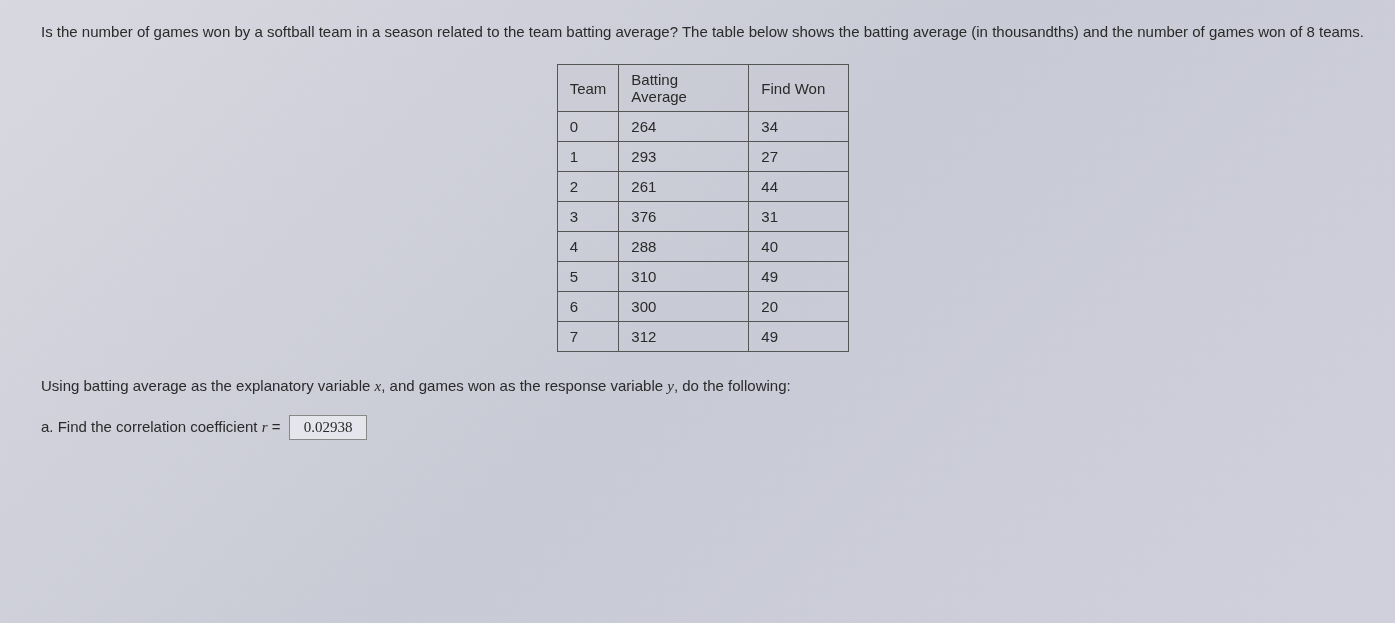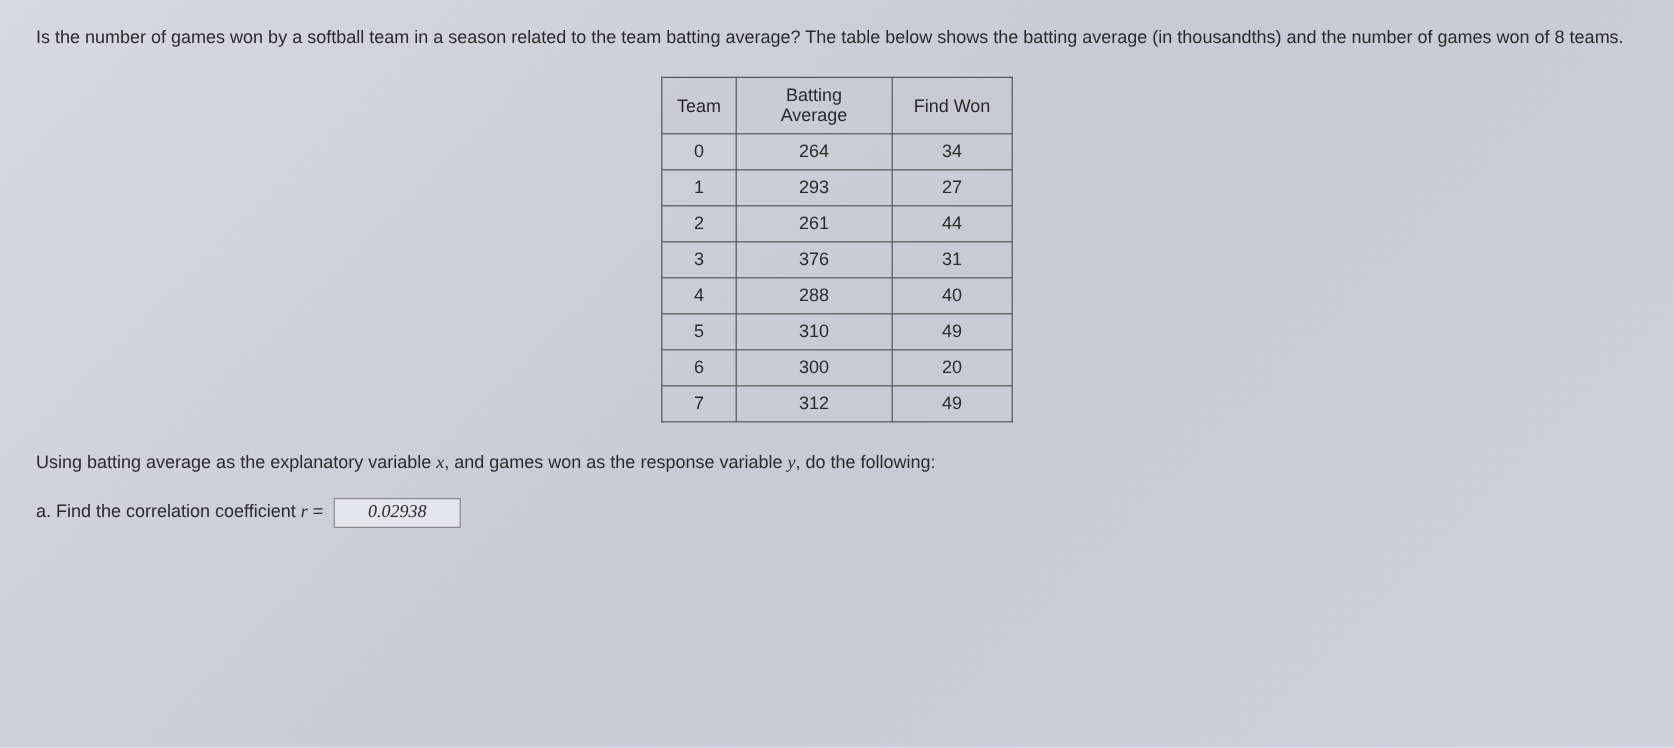--- a/index.html
+++ b/index.html
@@ -25,61 +25,61 @@
       bottom: 0;
       background-image: 
         radial-gradient(circle, rgba(255,255,255,0.15) 1px, transparent 1px);
       background-size: 12px 12px;
       pointer-events: none;
       opacity: 0.4;
     }
     .content {
       position: relative;
       z-index: 1;
+      margin-left: 11px;
     }
     .question-text {
       margin-bottom: 15px;
       line-height: 1.6;
     }
     .table-container {
       display: flex;
       justify-content: center;
       margin: 20px 0 25px 0;
     }
     table {
       border-collapse: collapse;
       background: transparent;
     }
     th, td {
       border: 1px solid #555;
       padding: 6px 12px;
-      text-align: center;
+      text-align: left;
       font-weight: normal;
     }
     th {
       font-weight: normal;
       background: rgba(200,200,210,0.3);
     }
     .col-team { width: 55px; }
     .col-avg { width: 130px; }
     .col-won { width: 100px; }
     .instruction {
       margin: 20px 0;
     }
     .part {
       margin: 18px 0;
     }
     .answer-box {
       display: inline-block;
       border: 1px solid #888;
       background: rgba(245,245,250,0.6);
-      padding: 3px 28px;
+      padding: 3px 14px;
       margin-left: 4px;
       font-family: 'Times New Roman', serif;
-      font-style: italic;
     }
     .math {
       font-family: 'Times New Roman', serif;
       font-style: italic;
     }
     .followup {
       margin-top: 20px;
     }
   </style>
 </head>

